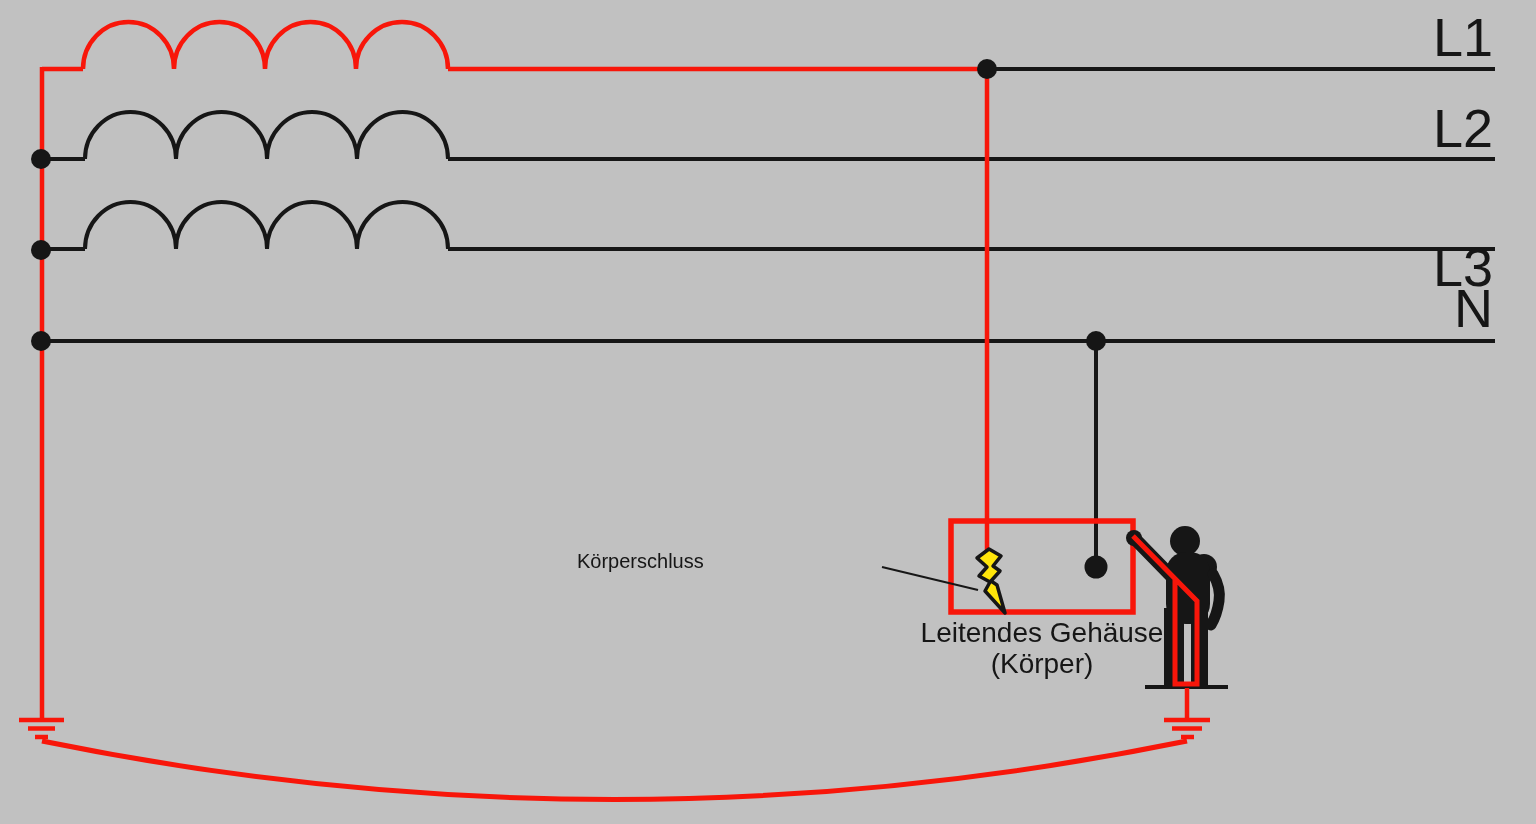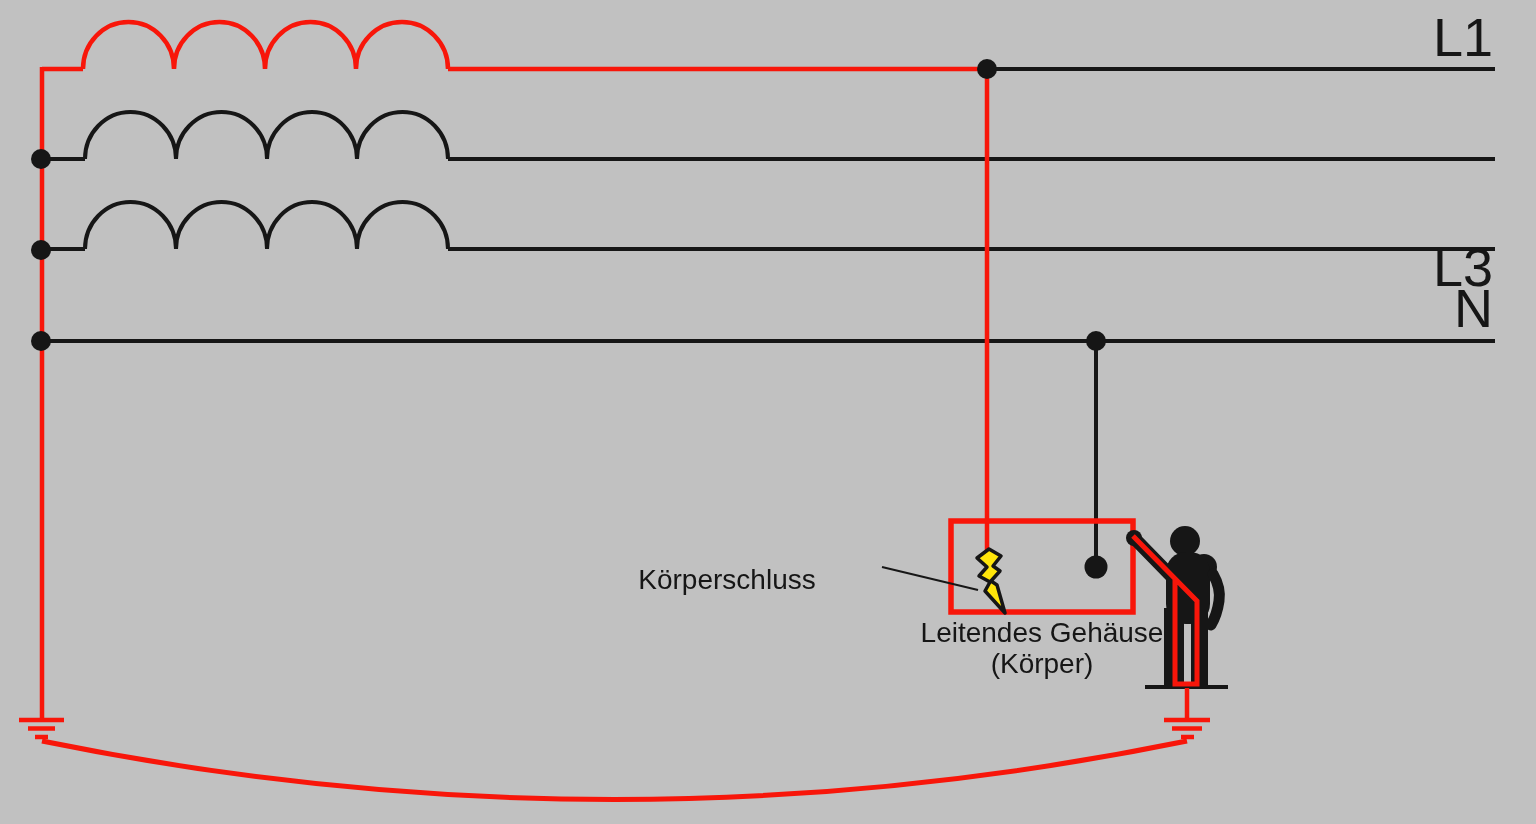--- a/index.html
+++ b/index.html
@@ -29,21 +29,21 @@
     width: 130px;
     text-align: right;
     line-height: 1;
   }
   .lbl-l1 { left: 1363px; top: 10px; }
   .lbl-l2 { left: 1363px; top: 101px; }
   .lbl-l3 { left: 1363px; top: 192px; margin-top: 48px; }
   .lbl-n  { left: 1363px; top: 281px; }
 
   .lbl-betriebserder { left: 62px; top: 668px; font-size: 36px; }
-  .lbl-koerperschluss { left: 577px; top: 564px; width: 300px; text-align: center; font-size: 28px; }
+  .lbl-koerperschluss { left: 577px; top: 550px; width: 300px; text-align: left; font-size: 20px; }
   .lbl-gehaeuse { left: 842px; top: 617px; width: 400px; text-align: center; font-size: 28px; }
   .lbl-koerper  { left: 842px; top: 648px; width: 400px; text-align: center; font-size: 28px; }
 </style>
 </head>
 <body>
 
 <div class="stage">
 
   <svg width="1536" height="824" viewBox="0 0 1536 824">
 
@@ -115,20 +115,21 @@
     <g>
       <path class="stroke-red" stroke-width="4.5" d="M 1164,720 L 1210,720"></path>
       <path class="stroke-red" stroke-width="4.5" d="M 1172,728.5 L 1202,728.5"></path>
       <path class="stroke-red" stroke-width="4.5" d="M 1181,737 L 1194,737"></path>
     </g>
 
     <path class="stroke-red" stroke-width="5" d="M 42,741 Q 614,858 1187,741"></path>
   </svg>
 
   <div class="label line-label lbl-l1">L1</div>
+  <div class="label line-label lbl-l2">L2</div>
   <div class="label line-label lbl-l3">L3</div>
   <div class="label line-label lbl-n">N</div>
 
 
   <div class="label lbl-koerperschluss">Körperschluss</div>
 
   <div class="label lbl-gehaeuse">Leitendes Gehäuse</div>
 
   <div class="label lbl-koerper">(Körper)</div>
 </div>

